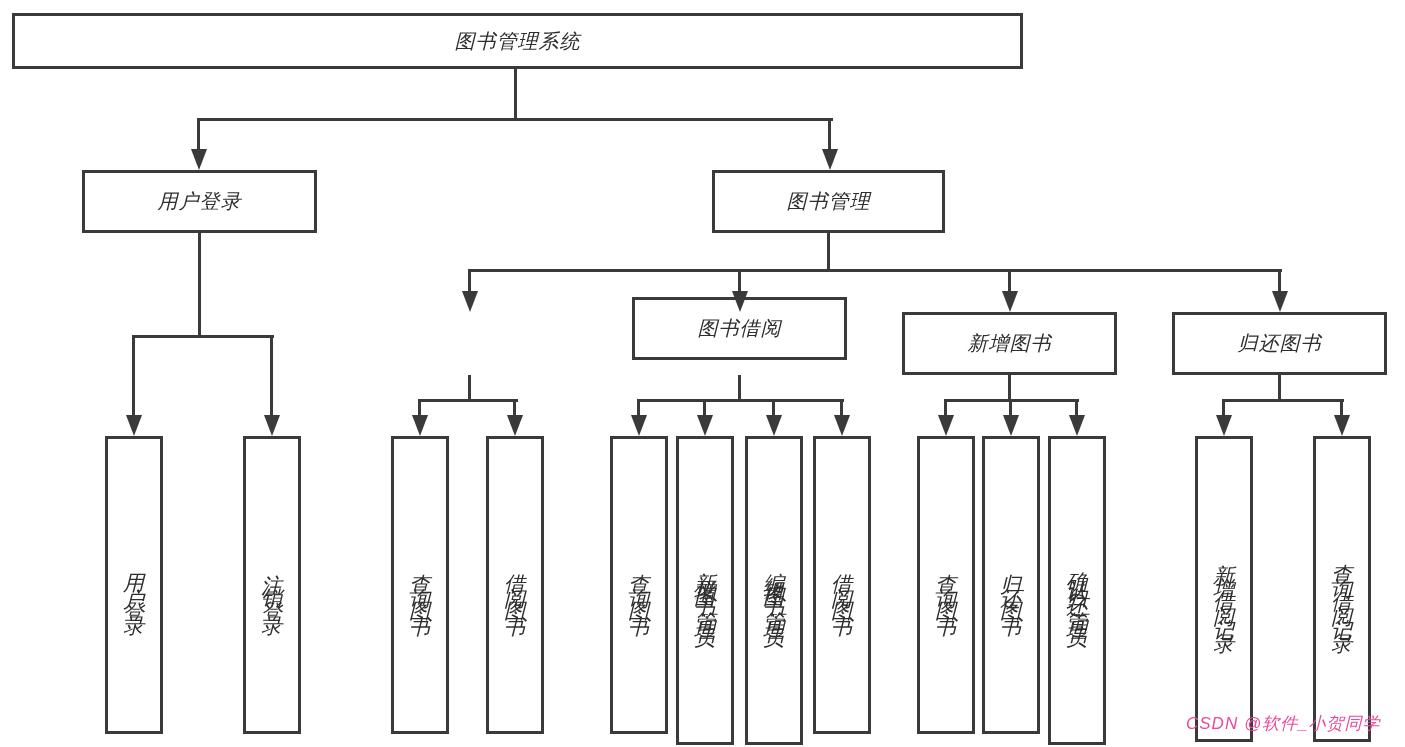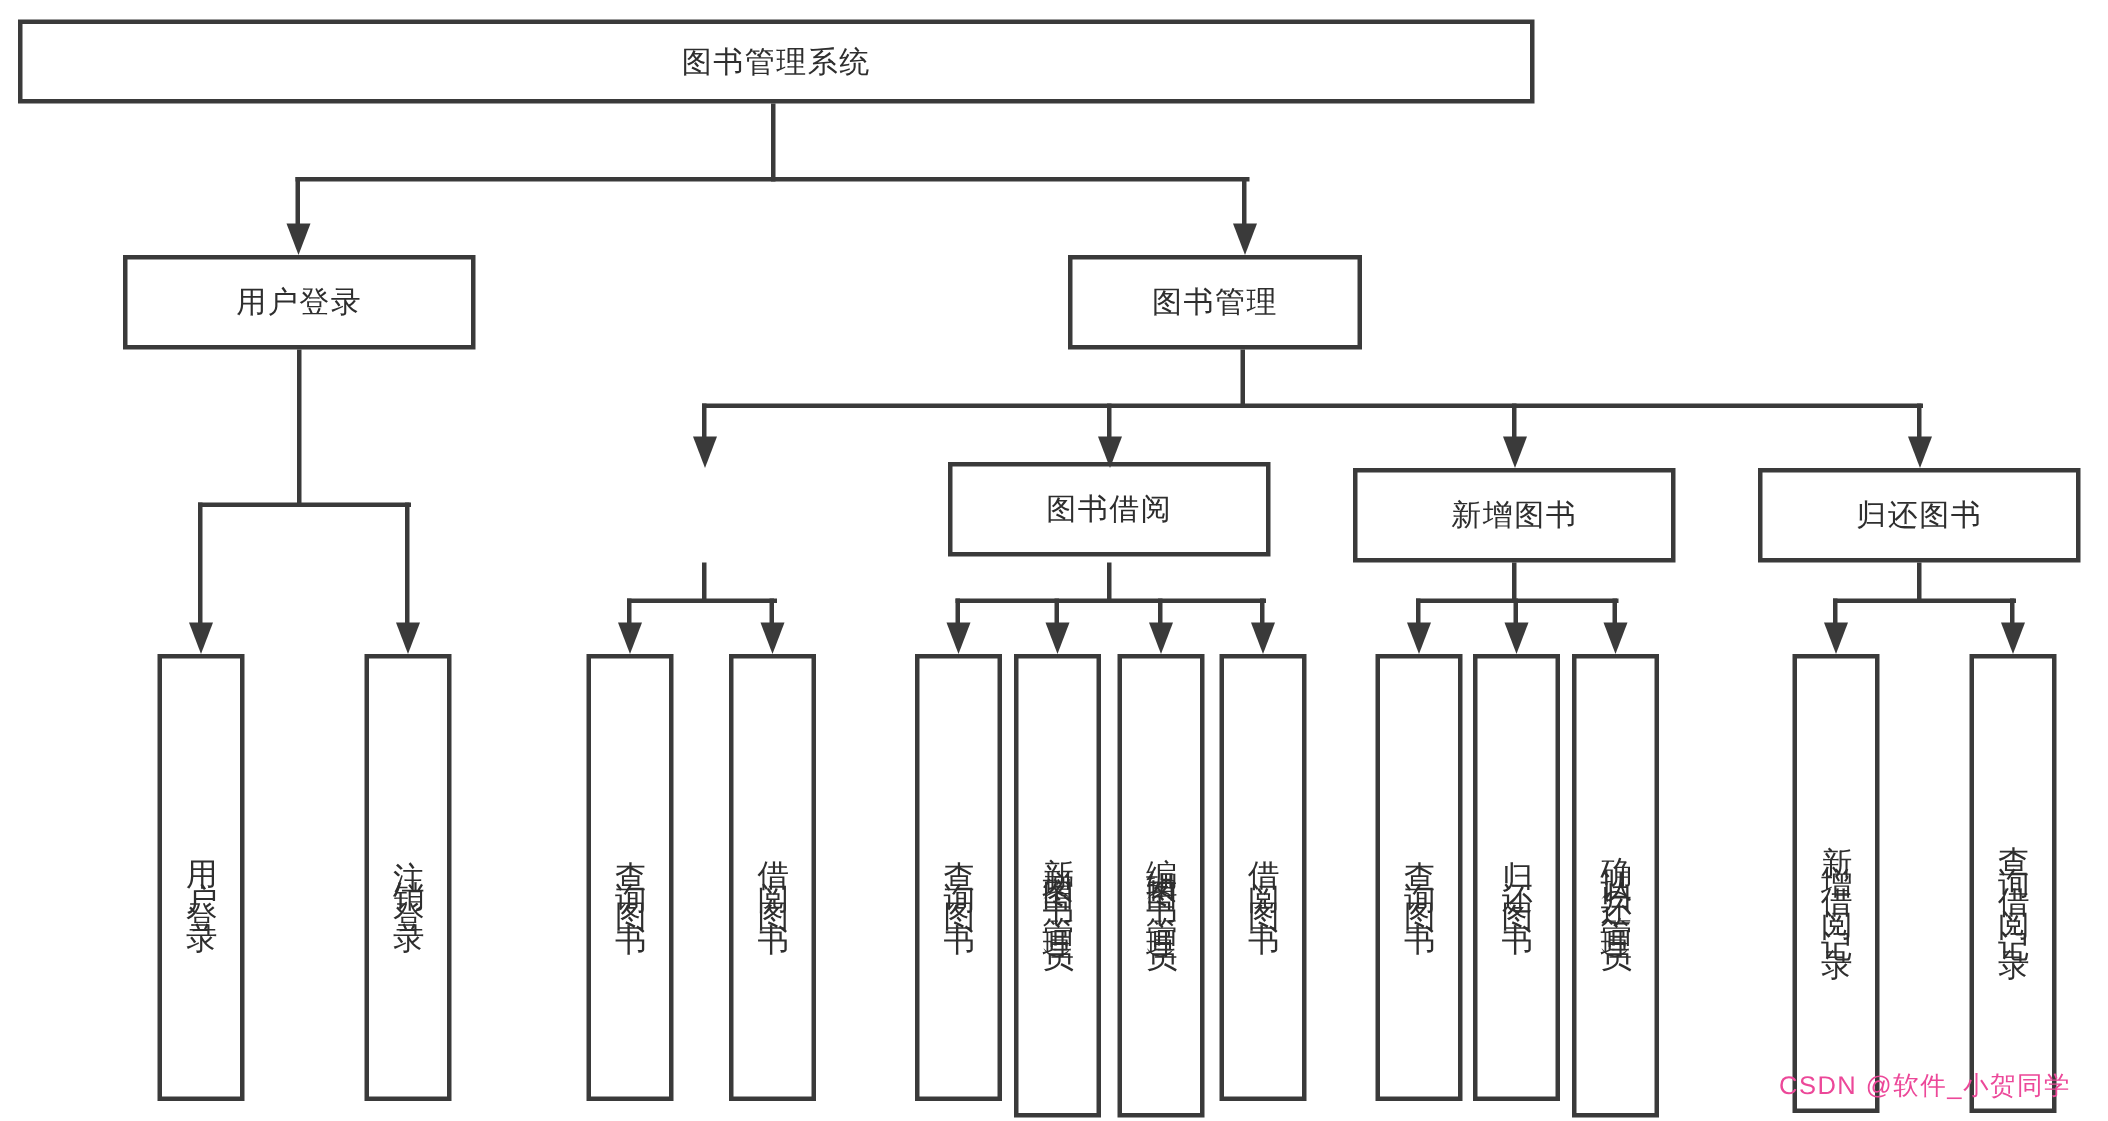--- a/index.html
+++ b/index.html
@@ -2,20 +2,21 @@
 <html><head>
 <meta charset="utf-8">
 <style>
   html,body{margin:0;padding:0;background:#ffffff;}
   .canvas{
     position:relative;
     width:1405px;height:747px;
     background:#ffffff;
     overflow:hidden;
     font-family:"Liberation Sans","DejaVu Sans",sans-serif;
+    font-style:italic;
   }
   .box{
     position:absolute;
     box-sizing:border-box;
     border:3px solid #3a3a3a;
     background:#ffffff;
     display:flex;
     align-items:center;
     justify-content:center;
     color:#2e2e2e;
@@ -49,24 +50,24 @@
 </style>
 </head>
 <body>
 
 <div class="canvas">
 
   <div class="box hnode" style="left:12px;top:13px;width:1011px;height:56px">图书管理系统</div>
 
   <div class="box hnode" style="left:82px;top:170px;width:235px;height:63px">用户登录</div>
 
-  <div class="box hnode" style="left:712px;top:170px;width:196px;height:63px">图书管理</div>
+  <div class="box hnode" style="left:712px;top:170px;width:233px;height:63px">图书管理</div>
 
 
-  <div class="box hnode" style="left:632px;top:308px;width:215px;height:63px">图书借阅</div>
+  <div class="box hnode" style="left:632px;top:297px;width:215px;height:63px">图书借阅</div>
 
   <div class="box hnode" style="left:902px;top:312px;width:215px;height:63px">新增图书</div>
 
   <div class="box hnode" style="left:1172px;top:312px;width:215px;height:63px">归还图书</div>
 
   <div class="box leaf" style="left:105px;top:436px;width:58px;height:298px">
     <span class="vtext">用户登录</span>
   </div>
 
   <div class="box leaf" style="left:243px;top:436px;width:58px;height:298px">

